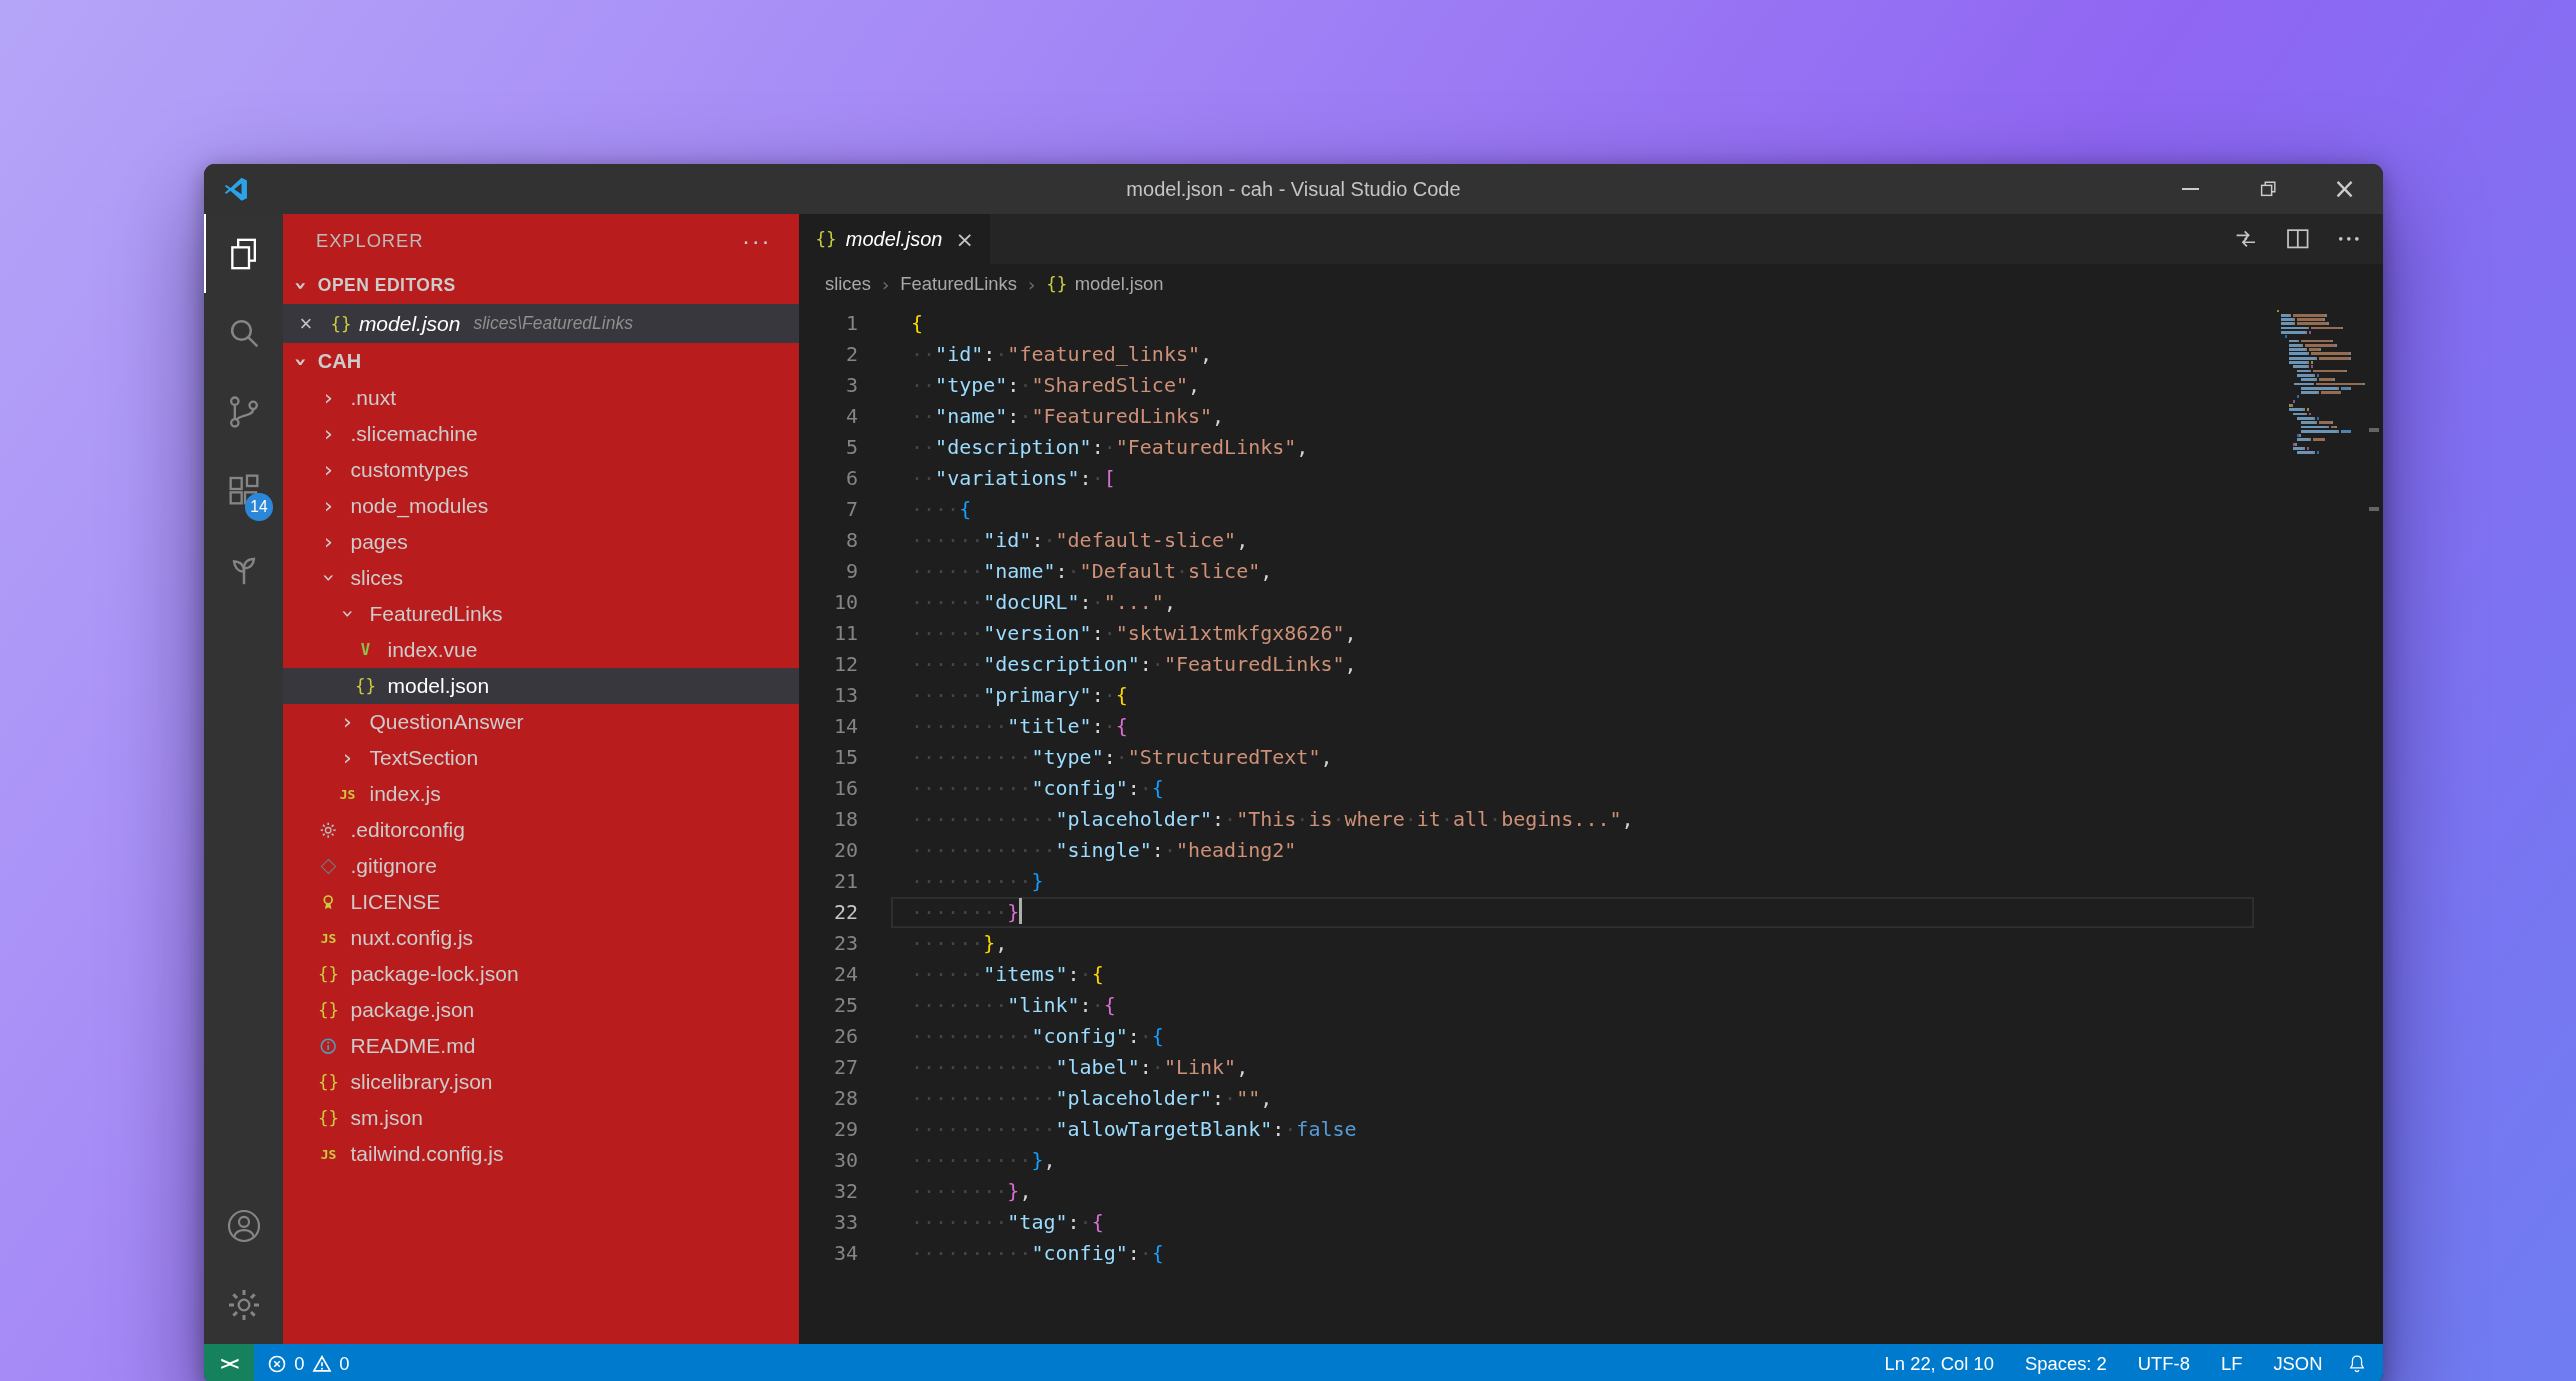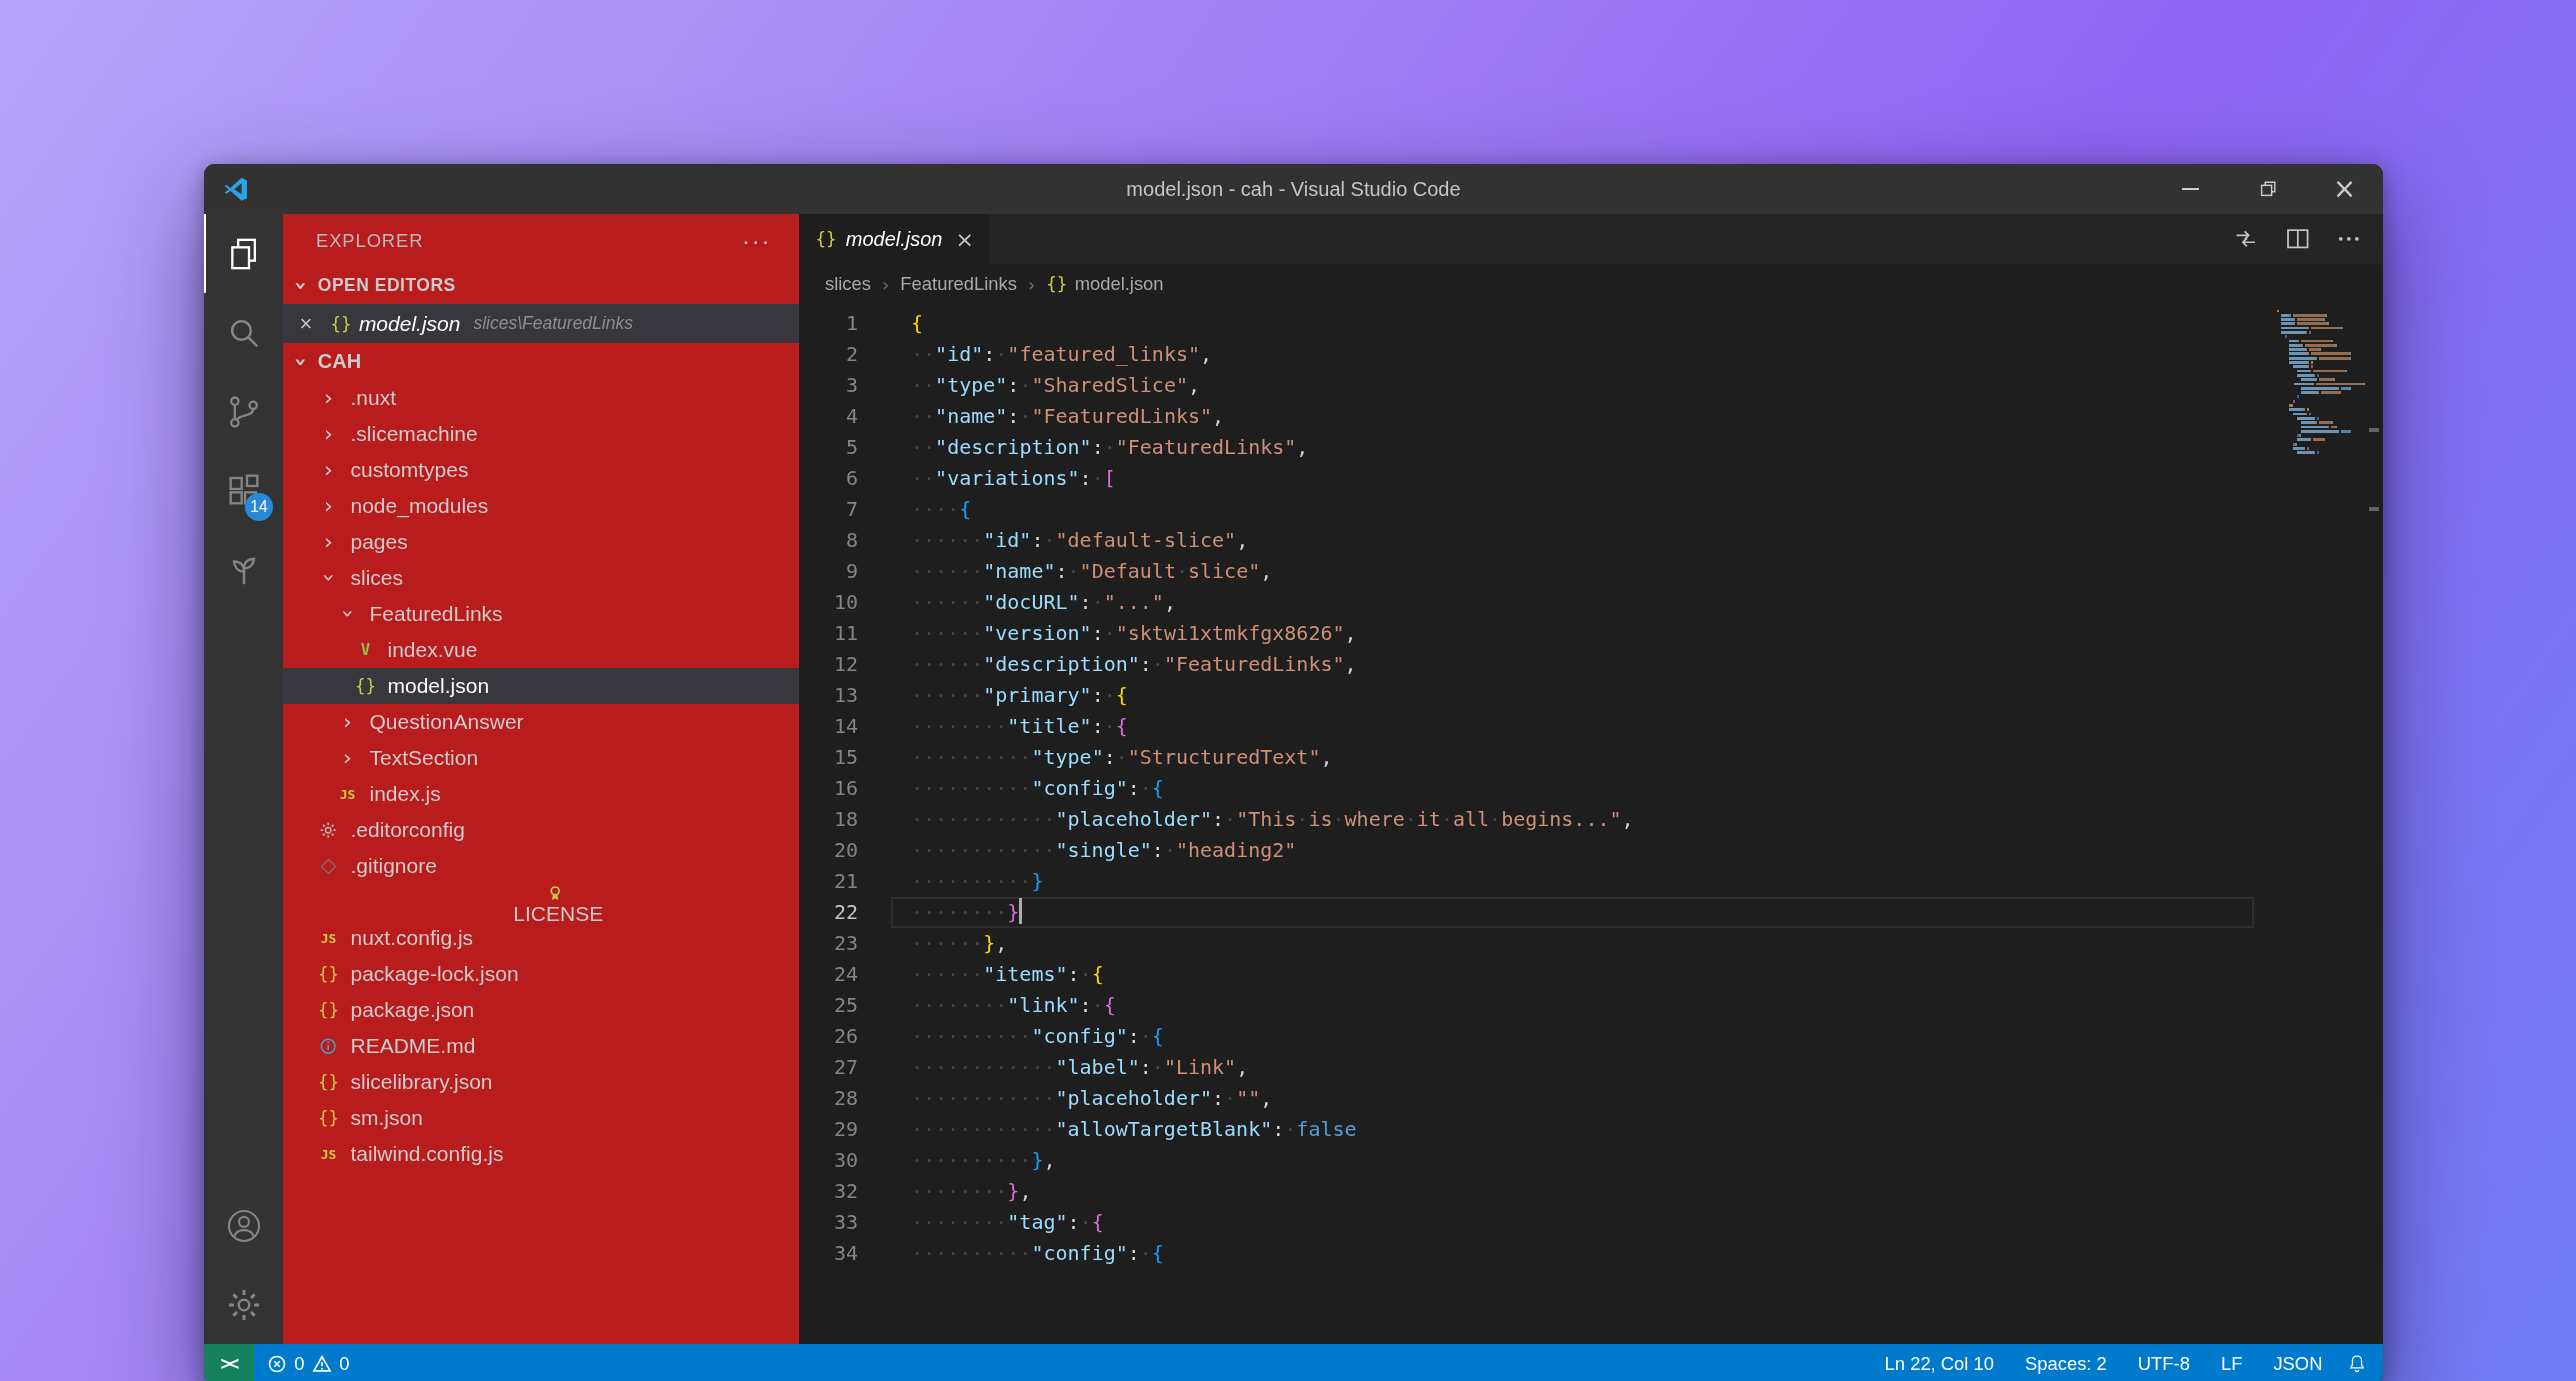--- a/index.html
+++ b/index.html
@@ -294,21 +294,21 @@
               </svg>
             </span>
             <span class="tree-label">.editorconfig</span>
           </div>
           <div class="tree-row" style="padding-left: 29px;">
             <span class="tree-slot">
               <span class="fi-git"></span>
             </span>
             <span class="tree-label">.gitignore</span>
           </div>
-          <div class="tree-row" style="padding-left: 29px; flex-direction: column;">
+          <div class="tree-row" style="padding-left: 29px;">
             <span class="tree-slot">
               <svg width="18.4" height="18.4" viewBox="0 0 16 16">
                 <circle cx="8" cy="6" r="3.4" fill="none" stroke="#cbcb41" stroke-width="1.5"></circle>
                 <path d="M6.2 8.8 L5.2 14 L8 12.6 L10.8 14 L9.8 8.8" fill="#cbcb41"></path>
               </svg>
             </span>
             <span class="tree-label">LICENSE</span>
           </div>
           <div class="tree-row" style="padding-left: 29px;">
             <span class="tree-slot">

